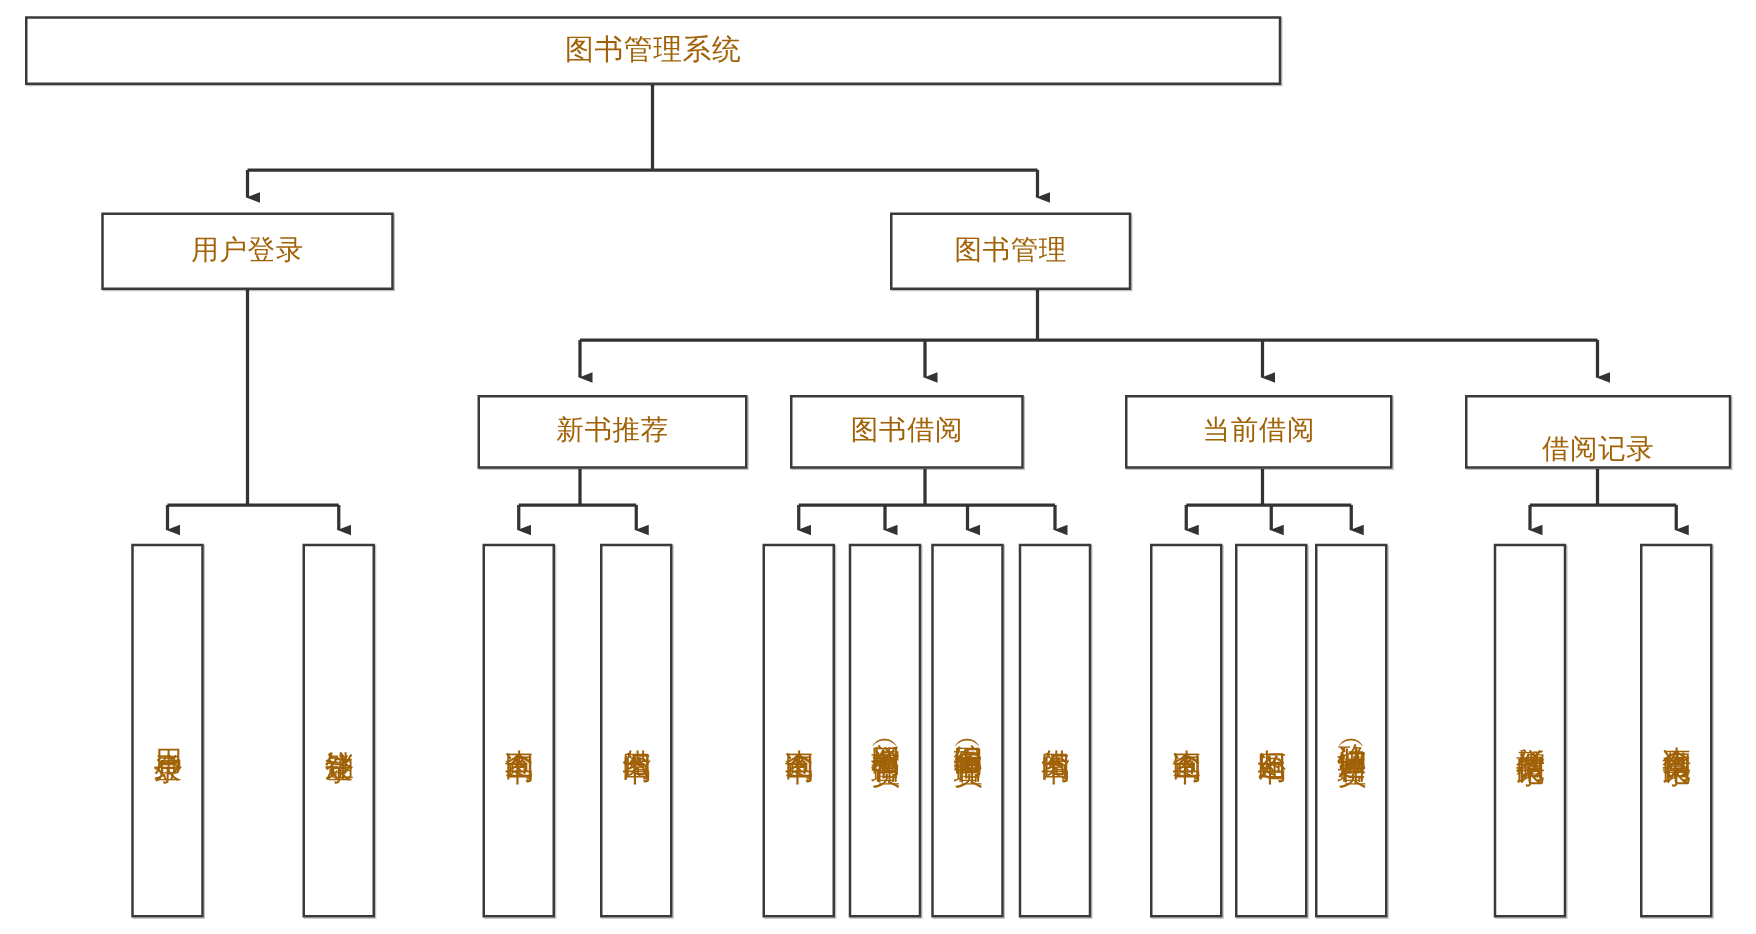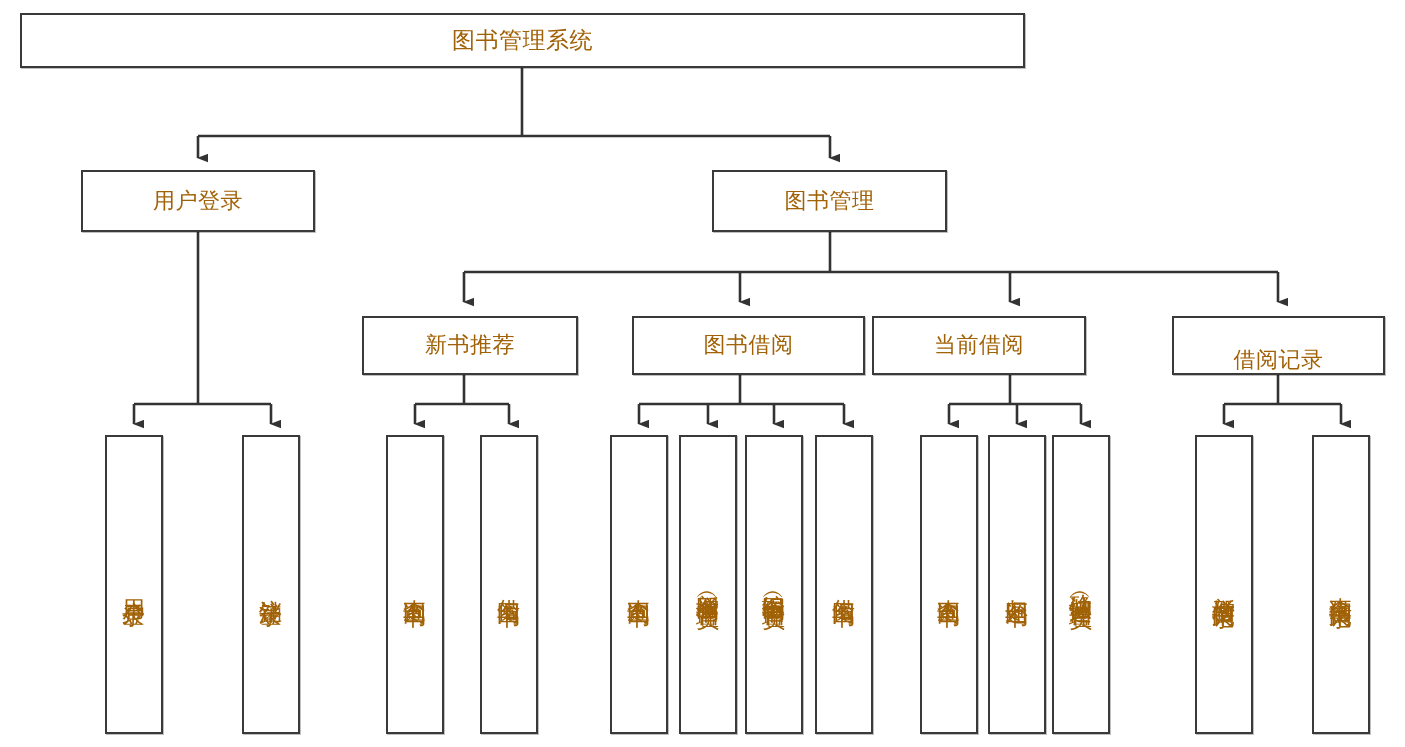--- a/index.html
+++ b/index.html
@@ -118,31 +118,31 @@
     </g>
   </svg>
 
   <div class="node level-1" style="left:20px; top:13px; width:1005px; height:55px;">
     <span class="label">图书管理系统</span>
   </div>
 
   <div class="node level-2" style="left:81px; top:170px; width:234px; height:62px;">
     <span class="label">用户登录</span>
   </div>
-  <div class="node level-2" style="left:712px; top:170px; width:235px; height:62px;">
+  <div class="node level-2" style="left:712px; top:170px; width:193px; height:62px;">
     <span class="label">图书管理</span>
   </div>
 
-  <div class="node level-3" style="left:362px; top:316px; width:216px; height:59px;">
+  <div class="node level-3" style="left:382px; top:316px; width:216px; height:59px;">
     <span class="label">新书推荐</span>
   </div>
-  <div class="node level-3" style="left:632px; top:316px; width:233px; height:59px;">
+  <div class="node level-3" style="left:632px; top:316px; width:187px; height:59px;">
     <span class="label">图书借阅</span>
   </div>
-  <div class="node level-3" style="left:872px; top:316px; width:214px; height:59px;">
+  <div class="node level-3" style="left:900px; top:316px; width:214px; height:59px;">
     <span class="label">当前借阅</span>
   </div>
   <div class="node level-3" style="left:1172px; top:316px; width:213px; height:59px;align-items:flex-end;">
     <span class="label">借阅记录</span>
   </div>
 
   <div class="node vertical" style="left:105px; top:435px; width:58px; height:299px;">
     <span class="label">用户登录</span>
   </div>
   <div class="node vertical" style="left:242px; top:435px; width:58px; height:299px;">

